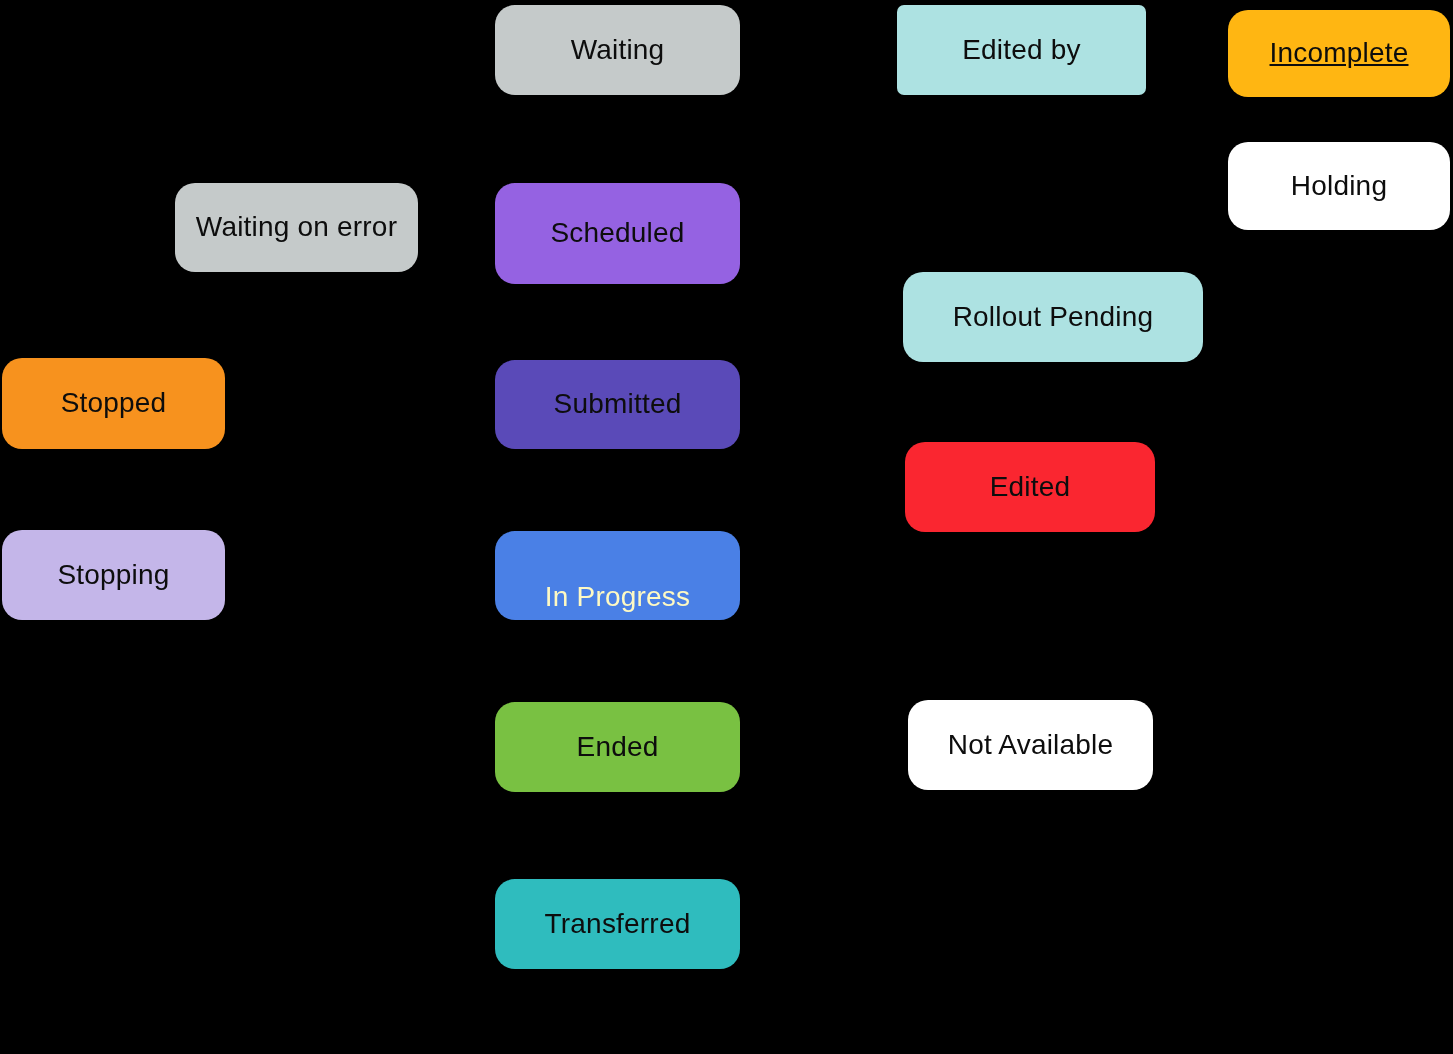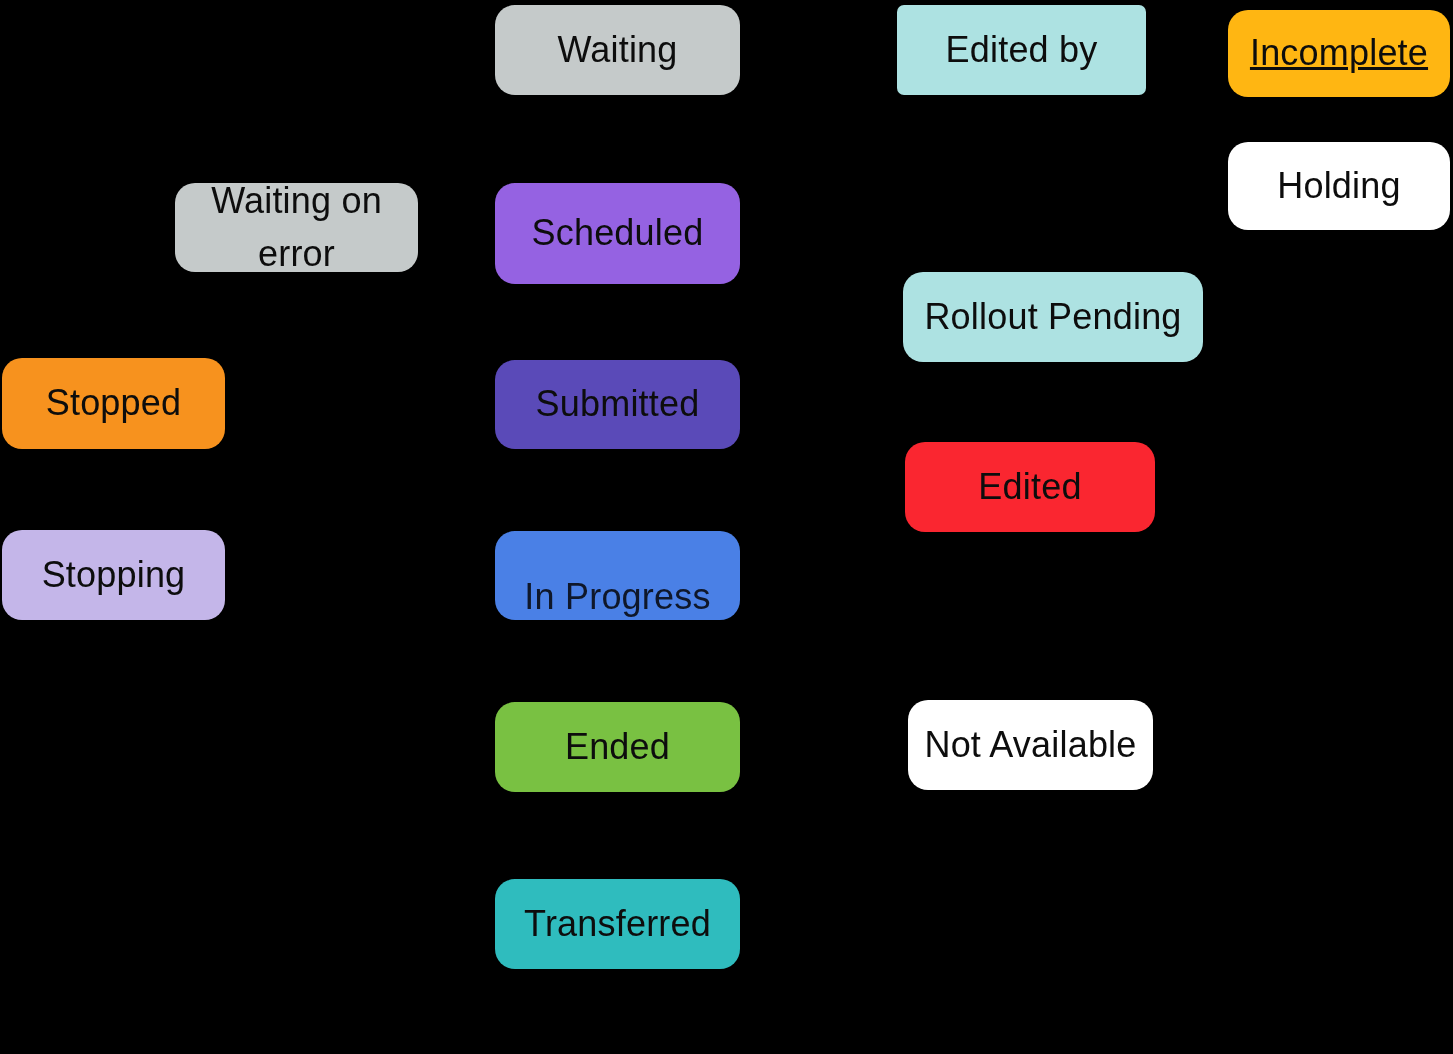--- a/index.html
+++ b/index.html
@@ -19,21 +19,21 @@
     position: absolute;
     border-radius: 20px;
     display: flex;
     align-items: center;
     justify-content: center;
     text-align: center;
     box-sizing: border-box;
     padding: 6px 14px;
   }
   .node .label {
-    font-size: 36px;
+    font-size: 28px;
     line-height: 1.45;
     color: #0d0d0d;
     letter-spacing: 0.2px;
   }
 </style>
 </head>
 <body>
 
 <div id="canvas">
     <div class="node" style="left: 495px; top: 5px; width: 245px; height: 90px; background: rgb(197, 202, 202);">
@@ -63,21 +63,21 @@
     <div class="node" style="left: 495px; top: 360px; width: 245px; height: 89px; background: rgb(90, 74, 184);">
       <span class="label" style="color: rgb(13, 13, 13);">Submitted</span>
     </div>
     <div class="node" style="left: 905px; top: 442px; width: 250px; height: 90px; background: rgb(250, 38, 48);">
       <span class="label" style="color: rgb(13, 13, 13);">Edited</span>
     </div>
     <div class="node" style="left: 2px; top: 530px; width: 223px; height: 90px; background: rgb(196, 182, 233);">
       <span class="label" style="color: rgb(13, 13, 13);">Stopping</span>
     </div>
     <div class="node" style="left: 495px; top: 531px; width: 245px; height: 89px; background: rgb(74, 128, 230);">
-      <span class="label" style="color: #0f172a; margin-top: 44px;">In Progress</span>
+      <span class="label" style="color: #fef9c3; margin-top: 44px;">In Progress</span>
     </div>
     <div class="node" style="left: 495px; top: 702px; width: 245px; height: 90px; background: rgb(121, 193, 66);">
       <span class="label" style="color: rgb(13, 13, 13);">Ended</span>
     </div>
     <div class="node" style="left: 908px; top: 700px; width: 245px; height: 90px; background: rgb(255, 255, 255);">
       <span class="label" style="color: rgb(13, 13, 13);">Not Available</span>
     </div>
     <div class="node" style="left: 495px; top: 879px; width: 245px; height: 90px; background: rgb(47, 188, 190);">
       <span class="label" style="color: rgb(13, 13, 13);">Transferred</span>
     </div>

